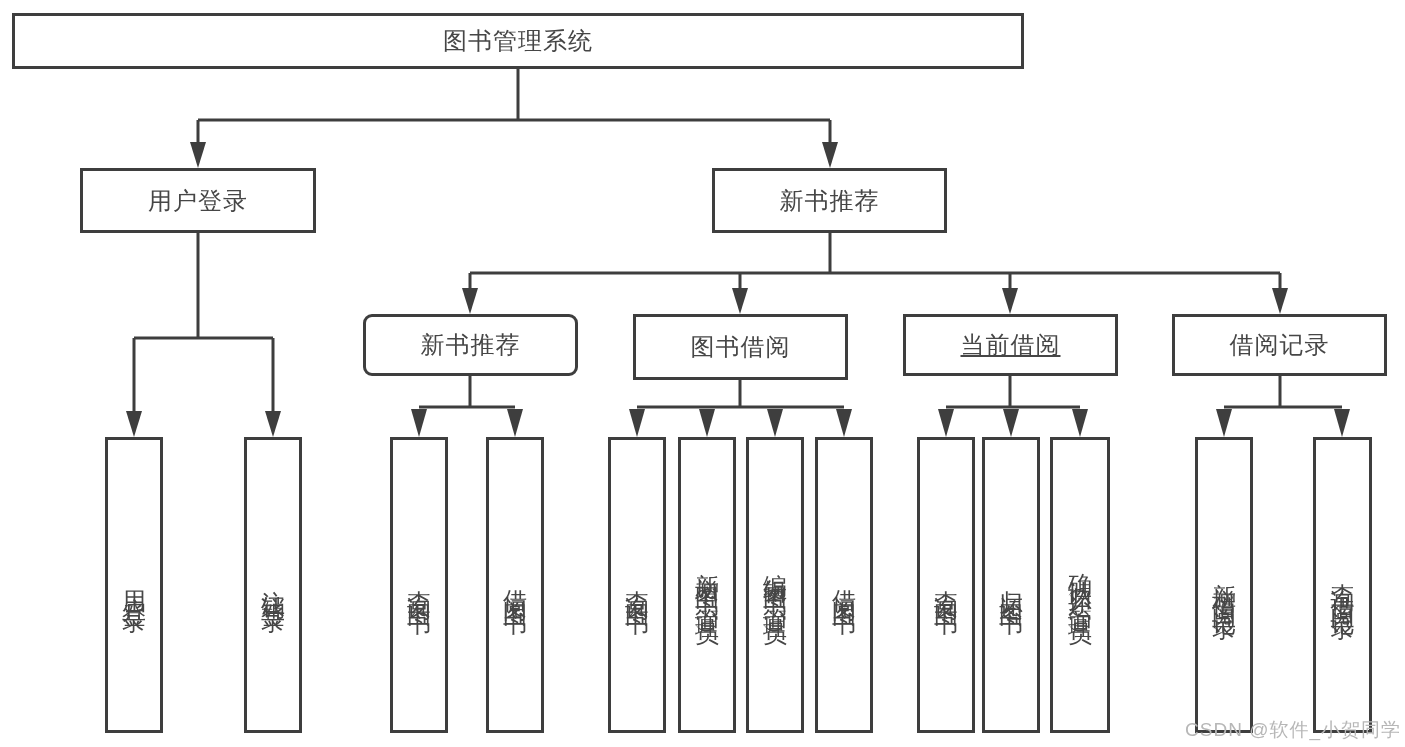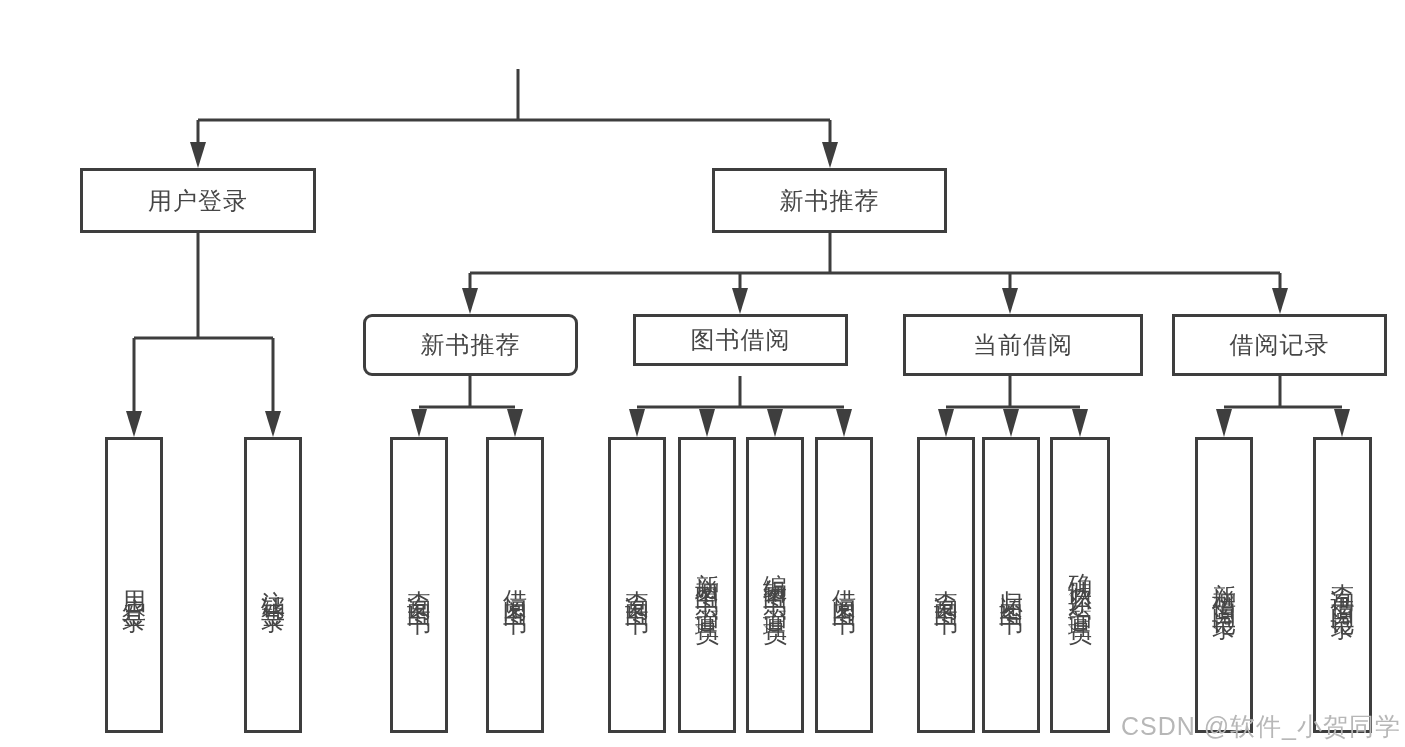--- a/index.html
+++ b/index.html
@@ -41,21 +41,21 @@
     writing-mode: vertical-rl;
     text-orientation: mixed;
     font-size: 24px;
     line-height: 1;
     letter-spacing: 7px;
   }
   .watermark {
     position: absolute;
     right: 4px;
     bottom: 4px;
-    font-size: 25px;
+    font-size: 19px;
     color: #b7b7b7;
     letter-spacing: 1px;
     z-index: 5;
     white-space: nowrap;
   }
 </style>
 </head>
 <body>
 
 <div class="diagram">
@@ -87,35 +87,38 @@
     <polygon fill="#3e3e3e" points="699,409 715,409 707,437"></polygon>
     <polygon fill="#3e3e3e" points="767,409 783,409 775,437"></polygon>
     <polygon fill="#3e3e3e" points="836,409 852,409 844,437"></polygon>
     <polygon fill="#3e3e3e" points="938,409 954,409 946,437"></polygon>
     <polygon fill="#3e3e3e" points="1003,409 1019,409 1011,437"></polygon>
     <polygon fill="#3e3e3e" points="1072,409 1088,409 1080,437"></polygon>
     <polygon fill="#3e3e3e" points="1216,409 1232,409 1224,437"></polygon>
     <polygon fill="#3e3e3e" points="1334,409 1350,409 1342,437"></polygon>
   </svg>
 
+  <div class="node h" style="left:12px; top:13px; width:1012px; height:56px;">
+    <span>图书管理系统</span>
+  </div>
 
   <div class="node h" style="left:80px; top:168px; width:236px; height:65px;">
     <span>用户登录</span>
   </div>
   <div class="node h" style="left:712px; top:168px; width:235px; height:65px;">
     <span>新书推荐</span>
   </div>
 
   <div class="node h" style="left:363px; top:314px; width:215px; height:62px;border-radius:9px;">
     <span>新书推荐</span>
   </div>
-  <div class="node h" style="left:633px; top:314px; width:215px; height:52px;">
+  <div class="node h" style="left:633px; top:314px; width:215px; height:66px;">
     <span>图书借阅</span>
   </div>
-  <div class="node h" style="left:903px; top:314px; width:240px; height:62px;">
+  <div class="node h" style="left:903px; top:314px; width:215px; height:62px;text-decoration:underline;">
     <span>当前借阅</span>
   </div>
   <div class="node h" style="left:1172px; top:314px; width:215px; height:62px;">
     <span>借阅记录</span>
   </div>
 
   <div class="node v" style="left:105px; top:437px; width:58px; height:296px;">
     <span>用户登录</span>
   </div>
   <div class="node v" style="left:244px; top:437px; width:58px; height:296px;">

